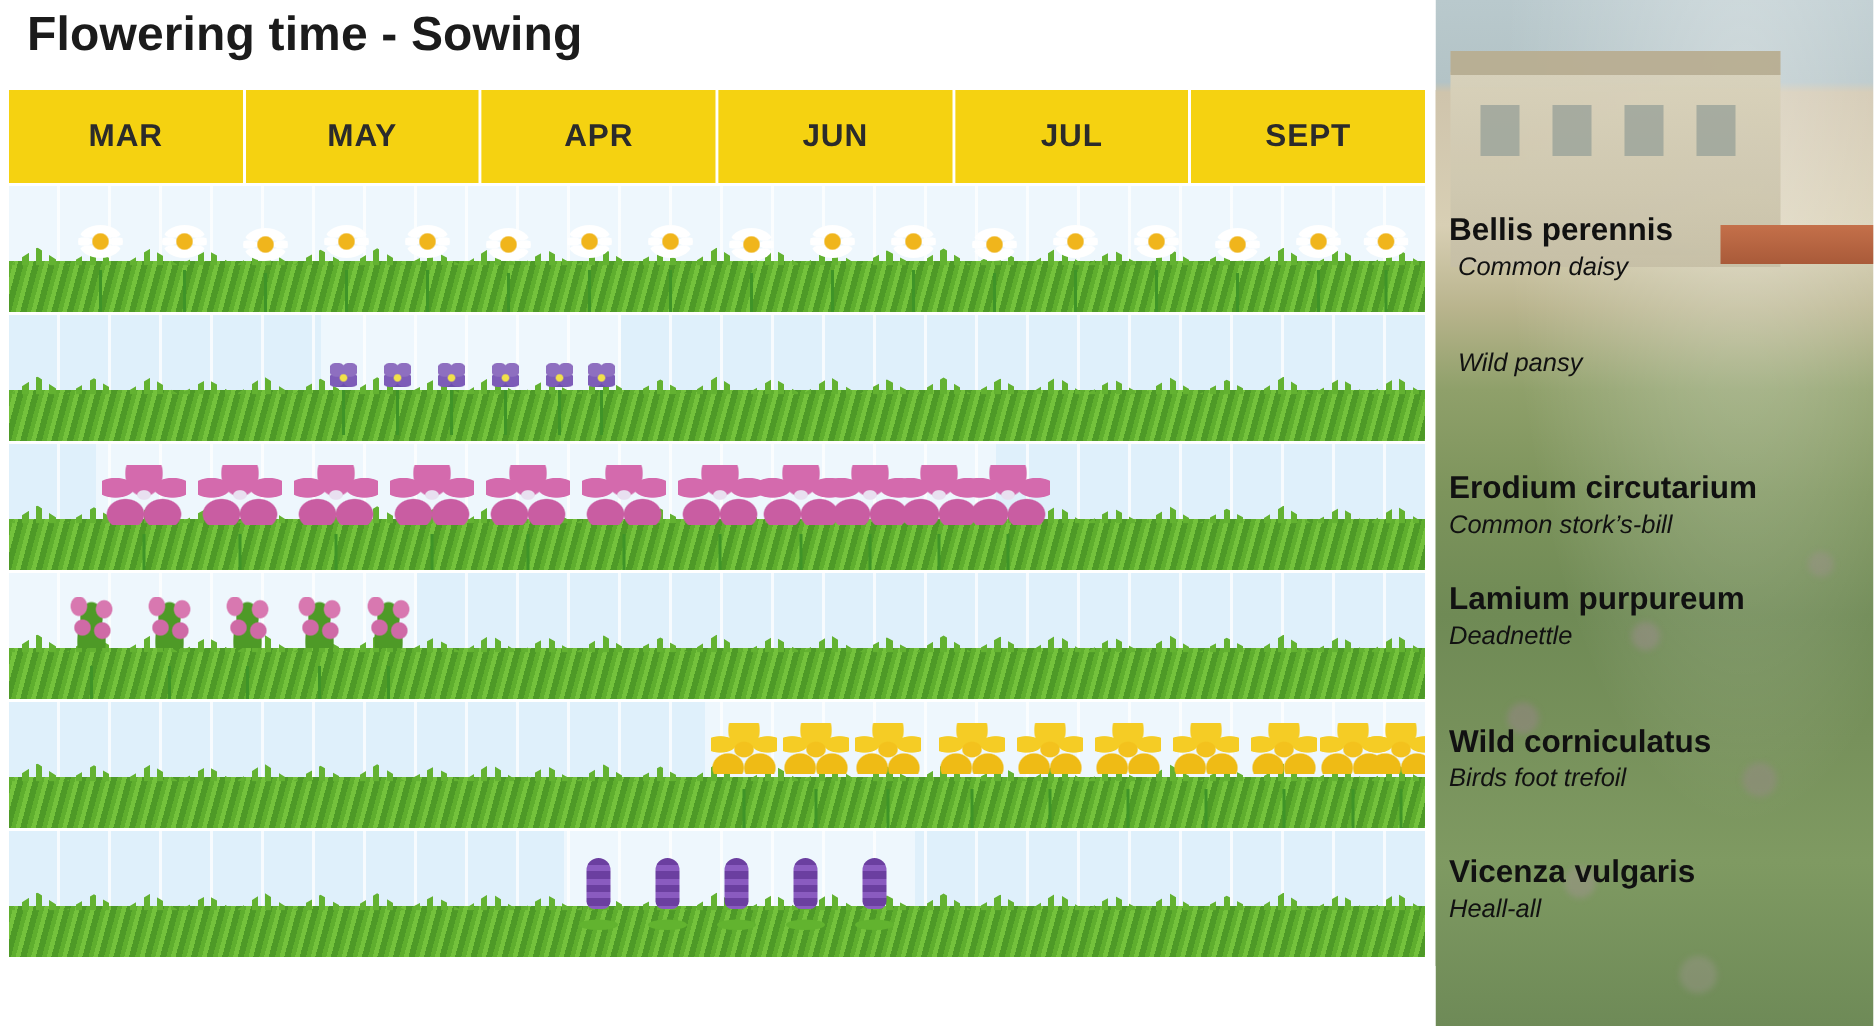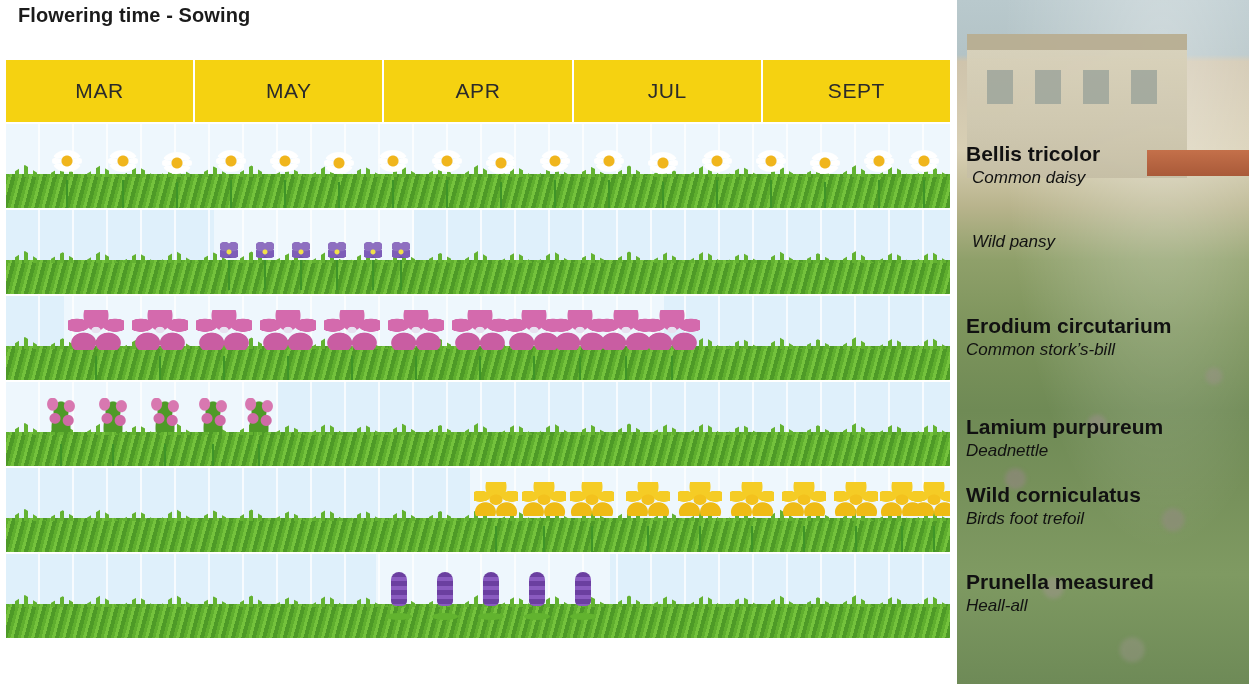--- a/index.html
+++ b/index.html
@@ -51,34 +51,34 @@
       radial-gradient(circle at 74% 76%, rgba(176,126,170,.26) 0 11px, rgba(0,0,0,0) 12px),
       radial-gradient(circle at 33% 86%, rgba(196,146,190,.25) 0 10px, rgba(0,0,0,0) 11px),
       radial-gradient(circle at 88% 55%, rgba(186,136,180,.22) 0 8px, rgba(0,0,0,0) 9px),
       radial-gradient(circle at 60% 95%, rgba(196,156,190,.22) 0 12px, rgba(0,0,0,0) 13px);
     filter:blur(2px);
   }
 
   
   .title{
     position:absolute;left:18px;top:4px;
-    font-size:20px;font-weight:bold;color:#1b1b1b;letter-spacing:.1px;
+    font-size:32px;font-weight:bold;color:#1b1b1b;letter-spacing:.1px;
   }
 
   
   .chart{position:absolute;left:6px;top:60px;width:944px;height:582px;}
 
   .months{
     position:absolute;left:0;top:0;width:944px;height:62px;
     display:flex;
   }
   .month{
     flex:1 1 0;background:#f5d211;border-right:2px solid #ffffff;
     display:flex;align-items:center;justify-content:center;
-    font-size:21px;font-weight:normal;color:#2b2b2b;letter-spacing:.6px;
+    font-size:21px;font-weight:bold;color:#2b2b2b;letter-spacing:.6px;
   }
   .month:last-child{border-right:none;}
 
   .rows{position:absolute;left:0;top:64px;width:944px;height:518px;}
   .row{
     position:relative;width:944px;height:84px;margin-bottom:2px;
     background:#dff0fb;
     overflow:hidden;
   }
   .row .weeks{
@@ -233,20 +233,21 @@
   <div class="leftbg"></div>
 
   <div class="title">Flowering time - Sowing</div>
 
   <div class="chart">
 
     <div class="months">
       <div class="month">MAR</div>
       <div class="month">MAY</div>
       <div class="month">APR</div>
+      <div class="month">JUN</div>
       <div class="month">JUL</div>
       <div class="month">SEPT</div>
     </div>
 
     <div class="rows">
 
       <div class="row">
         <div class="band" style="left:0;width:944px;"></div>
         <div class="weeks"></div>
         <div class="grass"></div>
@@ -508,39 +509,39 @@
               <div class="base"></div>
             </div>
         </div>
       </div>
 
     </div>
   </div>
 
   <div class="labels">
     <div class="lbl" style="top:142px;">
-      <div class="sci">Bellis tricolor</div>
+      <div class="sci">Bellis perennis</div>
       <div class="com" style="padding-left:6px;">Common daisy</div>
     </div>
     <div class="lbl" style="top:230px;">
       <div class="com" style="padding-left:6px;">Wild pansy</div>
     </div>
     <div class="lbl" style="top:314px;">
       <div class="sci">Erodium circutarium</div>
       <div class="com">Common stork’s-bill</div>
     </div>
-    <div class="lbl" style="top:415px;">
+    <div class="lbl" style="top:388px;">
       <div class="sci">Lamium purpureum</div>
       <div class="com">Deadnettle</div>
     </div>
     <div class="lbl" style="top:483px;">
       <div class="sci">Wild corniculatus</div>
       <div class="com">Birds foot trefoil</div>
     </div>
     <div class="lbl" style="top:570px;">
-      <div class="sci">Prunella measured</div>
+      <div class="sci">Vicenza vulgaris</div>
       <div class="com">Heall-all</div>
     </div>
   </div>
 
   <div class="footbg"></div>
 
 </div>
 
 </body></html>

